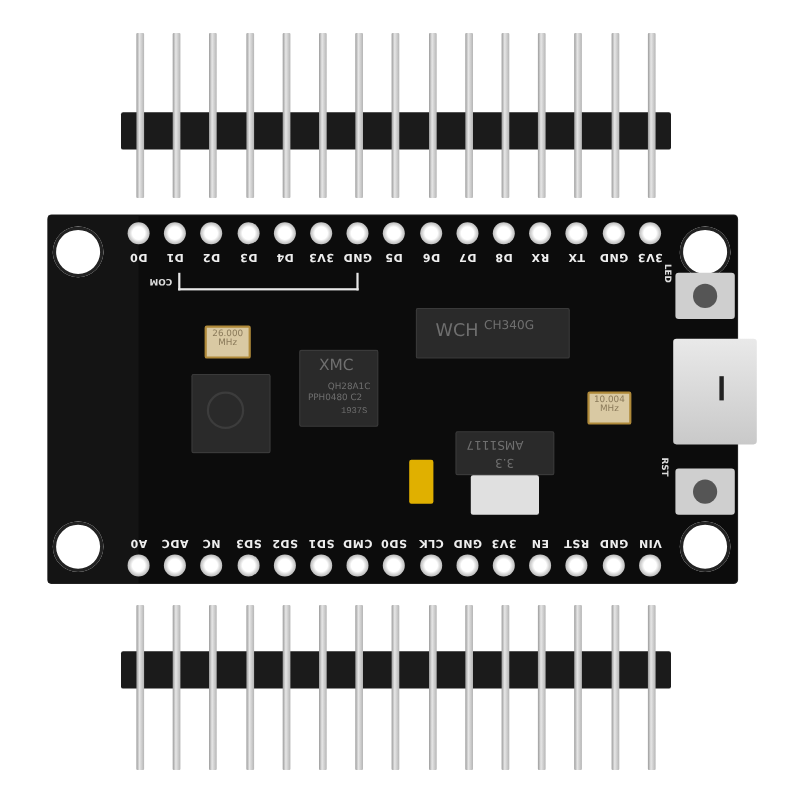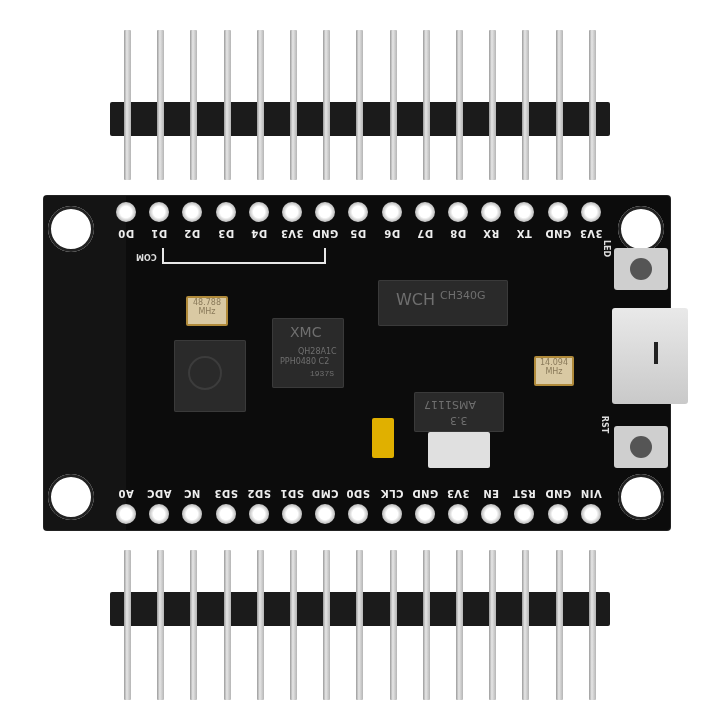--- a/index.html
+++ b/index.html
@@ -137,46 +137,46 @@
     <div class="plabel top" style="left: 573.8px; top: 488px;">VIN</div>
   </div>
 
 <div class="small" style="left:136px;top:252px;transform:rotate(180deg);">COM</div>
 <div class="silk" style="left:162px;top:248px;width:160px;height:14px;border-top:none;"></div>
 
 <div class="chip" style="left:174px;top:340px;width:72px;height:72px;">
   <div style="position:absolute;left:14px;top:16px;width:30px;height:30px;border-radius:50%;border:2px solid #3c3c3c;"></div>
 </div>
 <div class="xtal" style="left:186px;top:296px;width:38px;height:26px;">
-  <div>48.788</div>
+  <div>26.000</div>
   <div>MHz</div>
 </div>
 
 <div class="chip" style="left:272px;top:318px;width:72px;height:70px;">
   <div class="chiptext" style="left:18px;top:8px;font-size:14px;">XMC</div>
   <div class="chiptext" style="left:26px;top:28px;font-size:8px;">QH28A1C</div>
   <div class="chiptext" style="left:8px;top:38px;font-size:8px;">PPH0480 C2</div>
   <div class="chiptext" style="left:38px;top:50px;font-size:8px;font-family:Liberation Mono, monospace;">1937S</div>
 </div>
 
-<div class="chip" style="left:378px;top:280px;width:130px;height:46px;">
+<div class="chip" style="left:378px;top:280px;width:140px;height:46px;">
   <div class="chiptext" style="left:18px;top:14px;font-size:16px;">WCH</div>
   <div class="chiptext" style="left:62px;top:10px;font-size:11px;">CH340G</div>
 </div>
 
 <div class="chip" style="left:414px;top:392px;width:90px;height:40px;">
   <div class="chiptext" style="left:10px;top:6px;transform:rotate(180deg);">AMS1117</div>
   <div class="chiptext" style="left:36px;top:22px;transform:rotate(180deg);">3.3</div>
 </div>
 <div class="leg" style="left:428px;top:432px;width:62px;height:36px;"></div>
 
 <div style="position:absolute;left:372px;top:418px;width:22px;height:40px;background:#e0b000;border-radius:2px;"></div>
 
 <div class="xtal" style="left:534px;top:356px;width:36px;height:26px;">
-  <div>14.094</div>
+  <div>10.004</div>
   <div>MHz</div>
 </div>
 
 <div class="usb" style="left:612px;top:308px;width:76px;height:96px;">
   <div style="position:absolute;left:42px;top:34px;width:4px;height:22px;background:#222;"></div>
 </div>
 
 <div class="btn" style="left:614px;top:248px;width:54px;height:42px;">
     <div class="cap"></div>
   </div>

